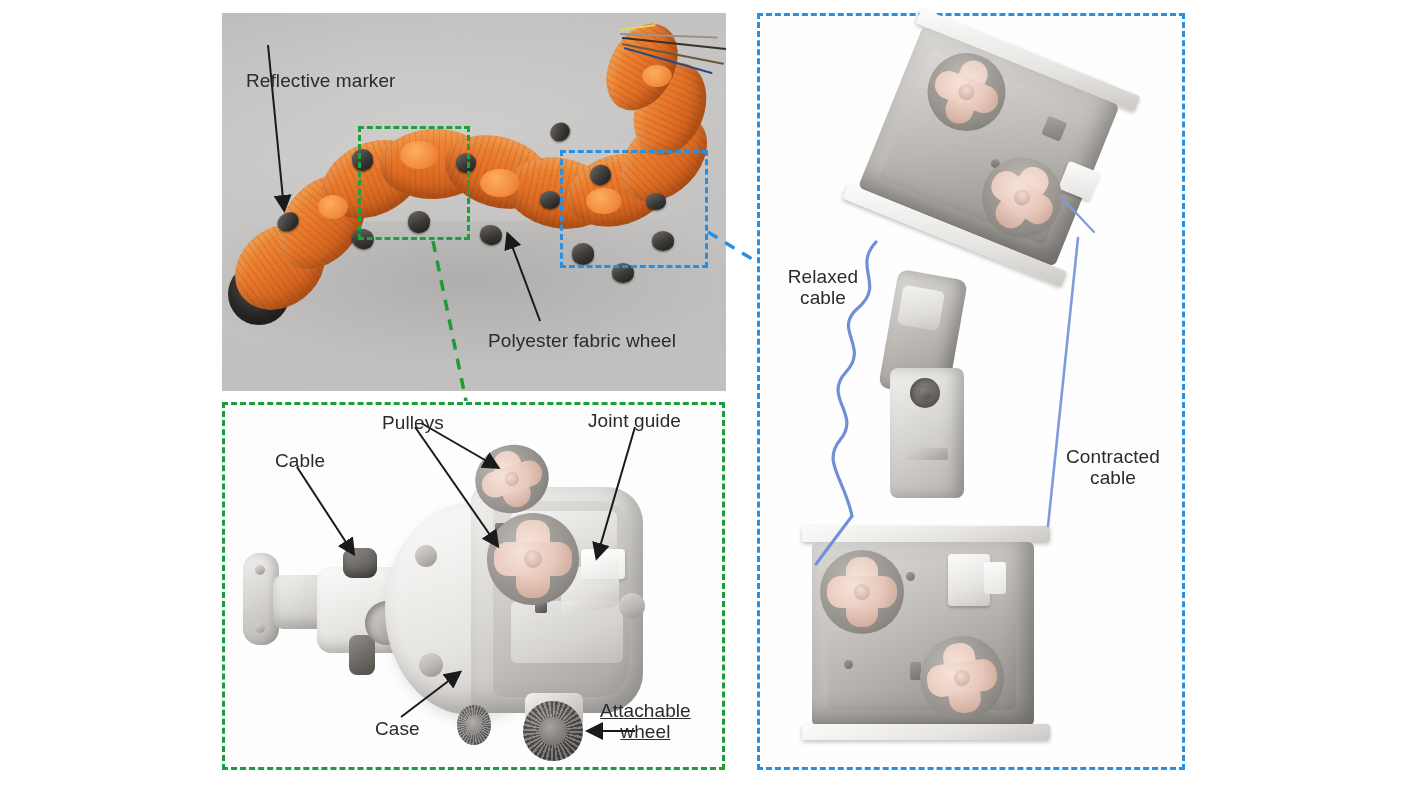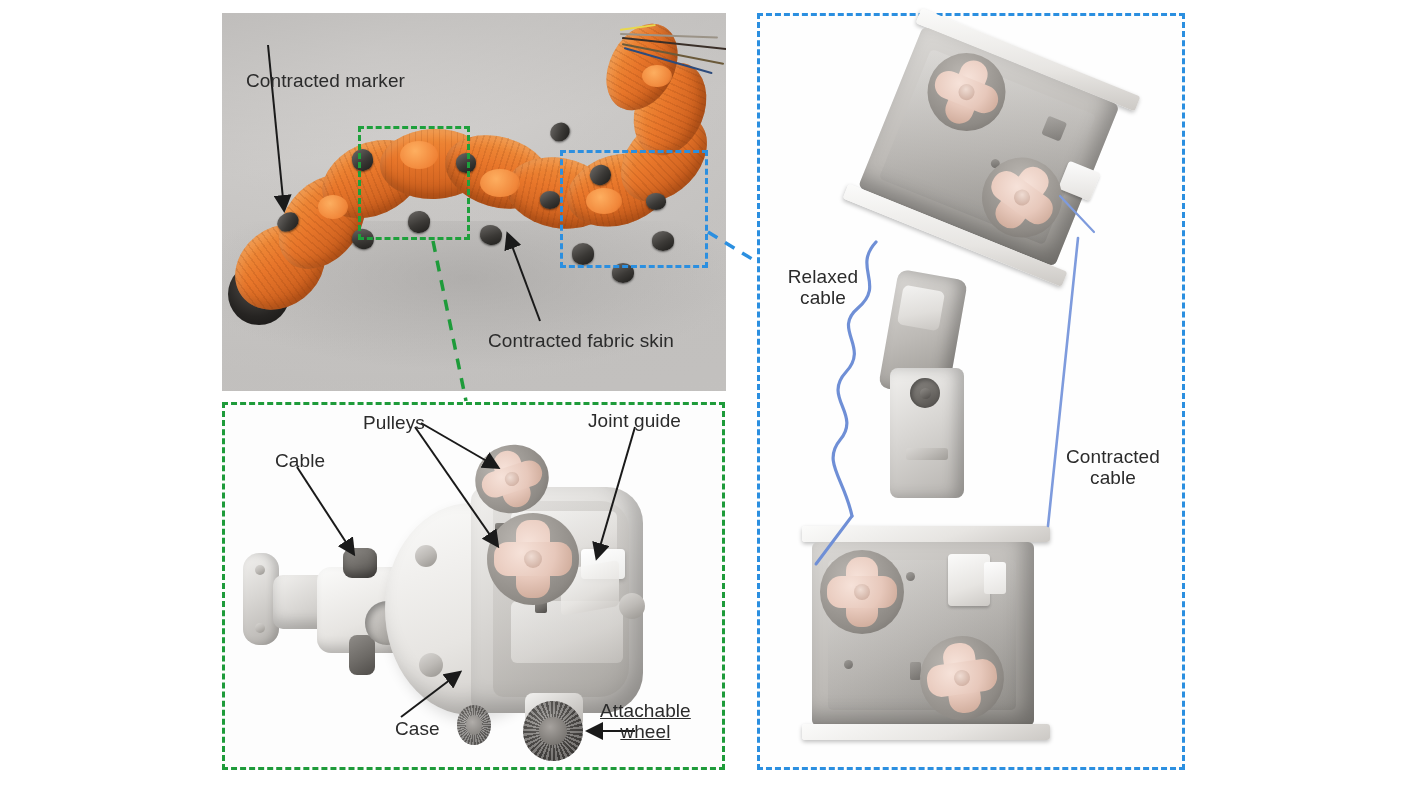--- a/index.html
+++ b/index.html
@@ -143,22 +143,22 @@
 
       <path d="M46,32 L62,196" stroke="#1a1a1a" stroke-width="2" fill="none" marker-end="url(#ah)"></path>
 
       <path d="M318,308 L286,222" stroke="#1a1a1a" stroke-width="2" fill="none" marker-end="url(#ah)"></path>
     </svg>
 
     <div class="dashbox dash-green" style="left:136px;top:113px;width:112px;height:114px;"></div>
     <div class="dashbox dash-blue" style="left:338px;top:137px;width:148px;height:118px;"></div>
   </div>
 
-  <div class="lbl" style="left:246px;top:70px;">Contracted marker</div>
-  <div class="lbl" style="left:488px;top:330px;">Contracted fabric skin</div>
+  <div class="lbl" style="left:246px;top:70px;">Reflective marker</div>
+  <div class="lbl" style="left:488px;top:330px;">Polyester fabric wheel</div>
 
   <svg class="ovl" width="1404" height="790">
 
     <line x1="433" y1="241" x2="466" y2="401" stroke="#1e9b3a" stroke-width="3.5" stroke-dasharray="11 9"></line>
 
     <line x1="708" y1="232" x2="757" y2="262" stroke="#2b8fe0" stroke-width="3.5" stroke-dasharray="11 9"></line>
   </svg>
 
   <div id="cadpanel">
 
@@ -238,23 +238,23 @@
 
       <path d="M410,22 L372,152" stroke="#1a1a1a" stroke-width="2" fill="none" marker-end="url(#ah2)"></path>
 
       <path d="M176,312 L234,268" stroke="#1a1a1a" stroke-width="2" fill="none" marker-end="url(#ah2)"></path>
 
       <path d="M410,326 L364,326" stroke="#1a1a1a" stroke-width="2" fill="none" marker-end="url(#ah2)"></path>
     </svg>
   </div>
 
   <div class="lbl" style="left:275px;top:450px;">Cable</div>
-  <div class="lbl" style="left:363px;top:412px;">Pulleys</div>
+  <div class="lbl" style="left:382px;top:412px;">Pulleys</div>
   <div class="lbl" style="left:588px;top:410px;">Joint guide</div>
-  <div class="lbl" style="left:375px;top:718px;margin-left:20px;">Case</div>
+  <div class="lbl" style="left:375px;top:718px;">Case</div>
   <div class="lbl center" style="left:600px;top:700px;text-decoration:underline;">Attachable
 wheel</div>
 
   <div id="rightpanel">
 
     <div style="position:absolute;left:108px;top:28px;width:240px;height:230px;transform:rotate(22deg);">
 
       <div class="cad grey-l" style="left:2px;top:0px;width:236px;height:16px;border-radius:3px;
            box-shadow:0 2px 4px rgba(0,0,0,.25);"></div>
 

